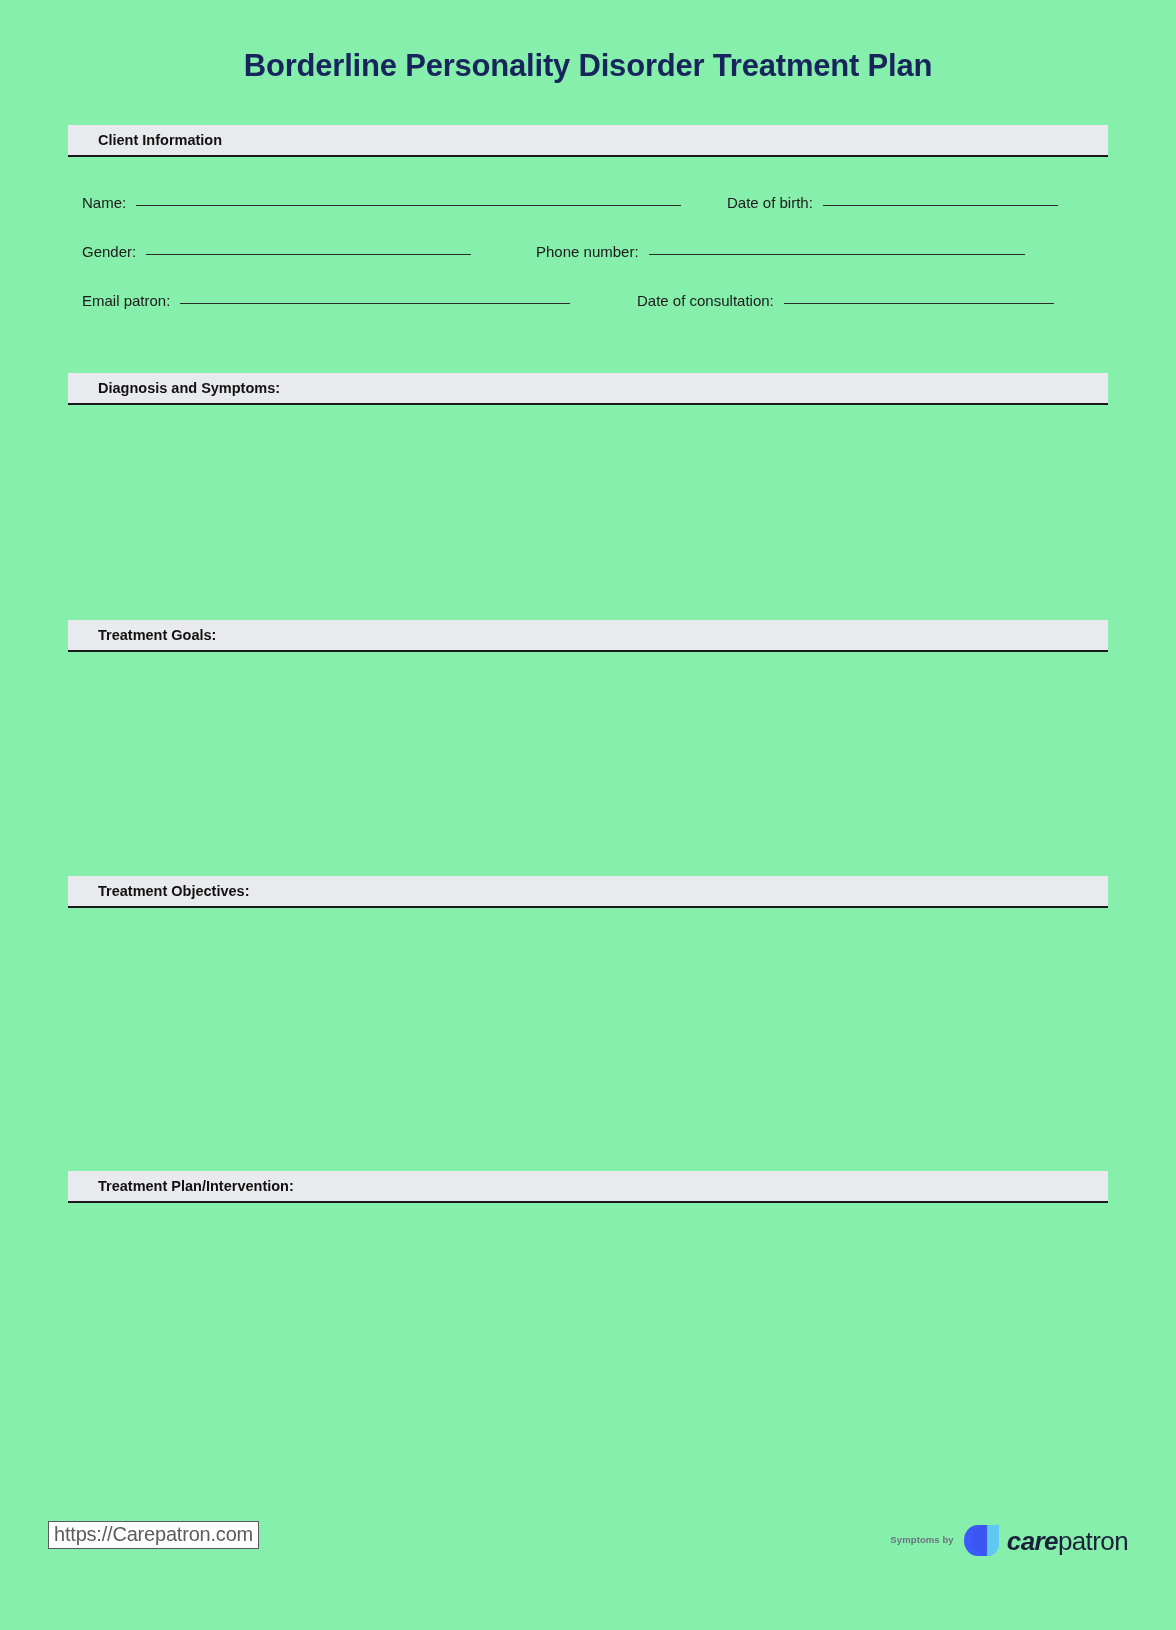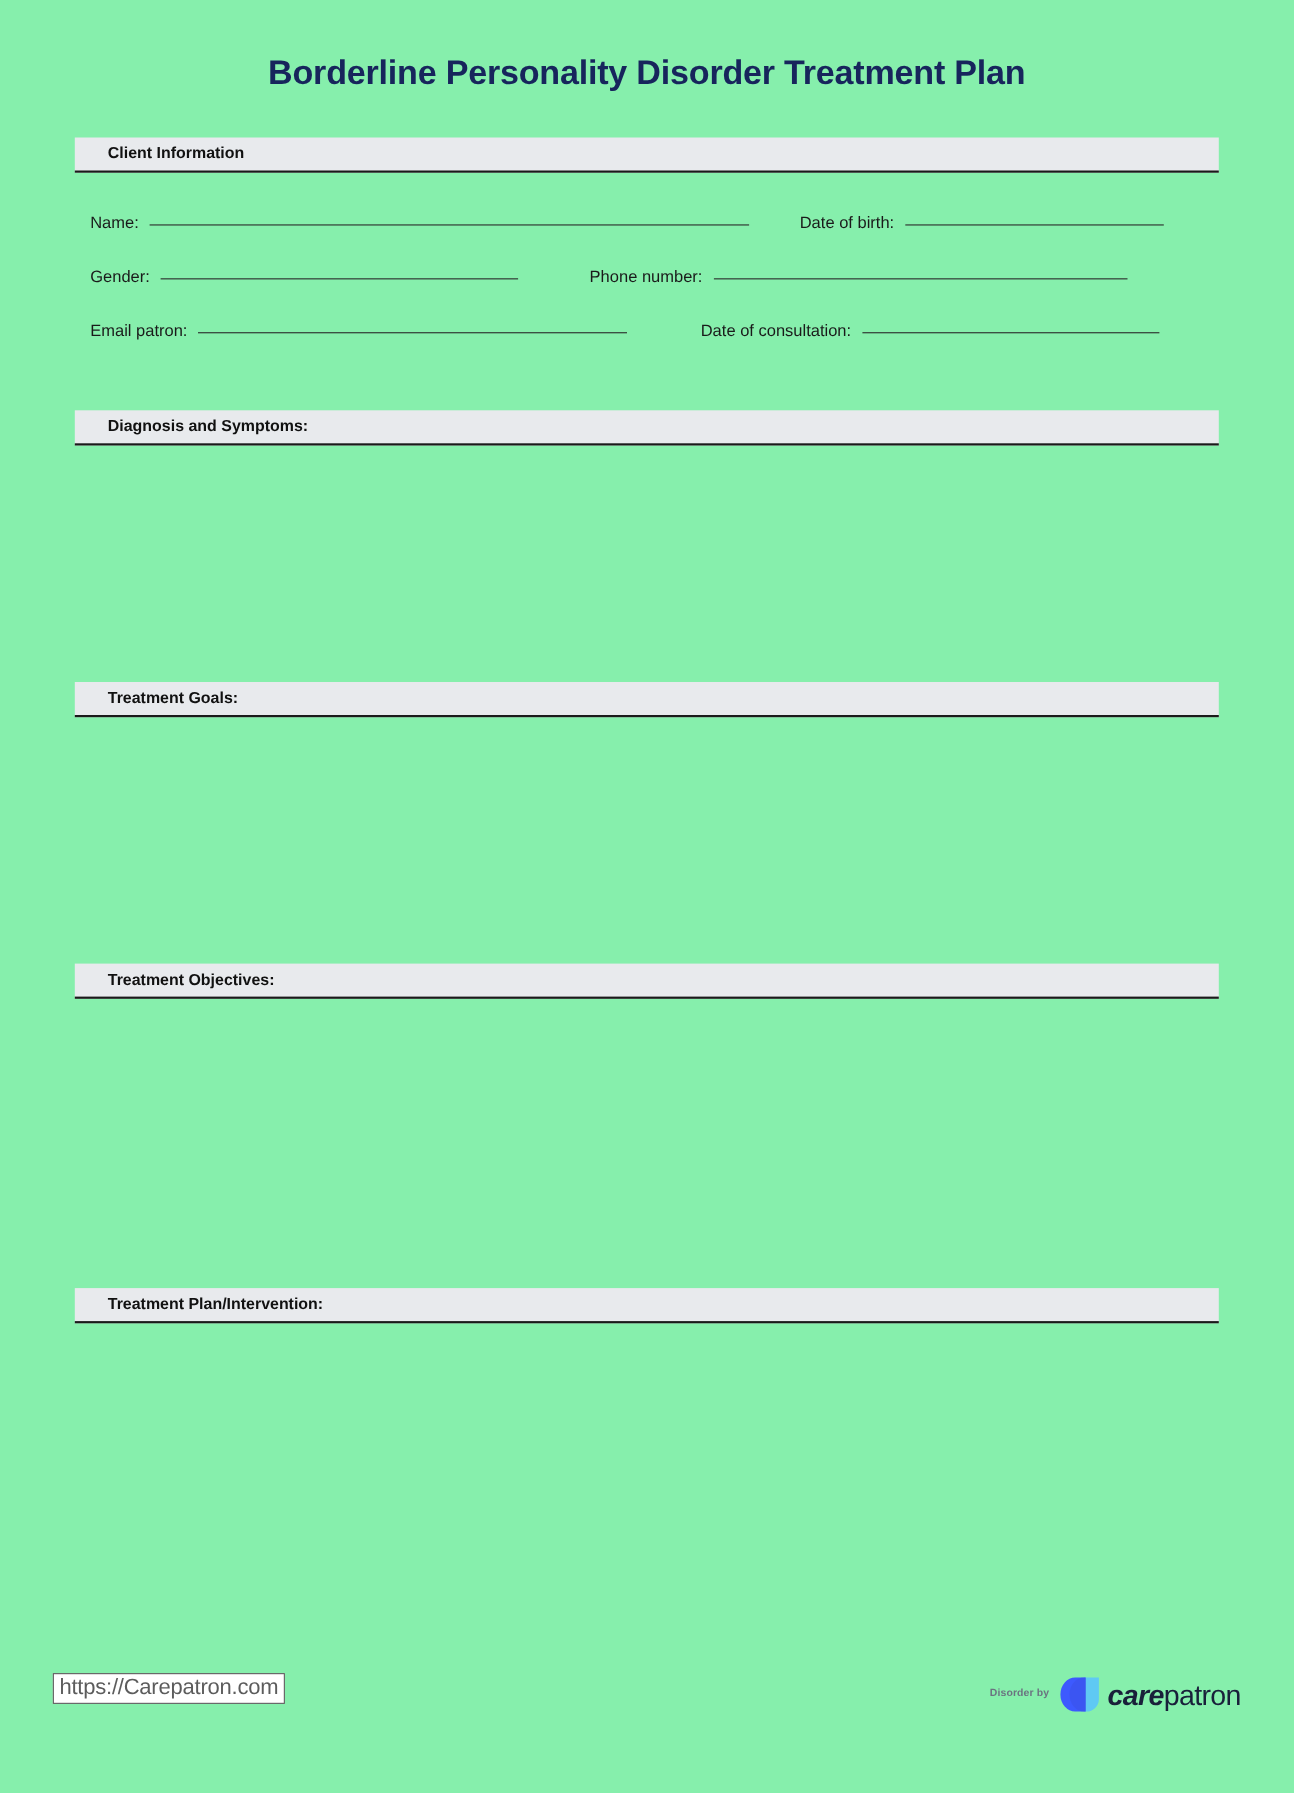--- a/index.html
+++ b/index.html
@@ -186,21 +186,21 @@
   <div class="write-area" style="top:913px; height:253px;"></div>
 
   <div class="section-band" style="top:1171px;">
     <span class="band-label">Treatment Plan/Intervention:</span>
   </div>
   <div class="write-area" style="top:1208px; height:285px;"></div>
 
   <div class="footer-url">https://Carepatron.com</div>
 
   <div class="footer-brand">
-    <span class="powered-by">Disorder by</span>
+    <span class="powered-by">Symptoms by</span>
     <span class="brand-lockup">
       <span class="brand-mark">
         <svg width="37" height="33" viewBox="0 0 37 33" xmlns="http://www.w3.org/2000/svg">
           <path d="M22.5 1 H36 V20.5 A11.5 11.5 0 0 1 24.5 32 H22.5 Z" fill="#5fc9f3"></path>
           <path d="M14.5 1 A13.5 15.5 0 0 0 14.5 32 H23.8 V1 Z" fill="#3d5afe"></path>
           <path d="M22.5 1 H23.8 V32 H22.5 Z" fill="#3d5afe" opacity="0.0"></path>
           <path d="M22.5 1 H24.2 V32 H22.5 A13.2 15.5 0 0 1 22.5 1 Z" fill="#3a52e8" opacity="0.55"></path>
         </svg>
       </span>
       <span class="brand-word">

